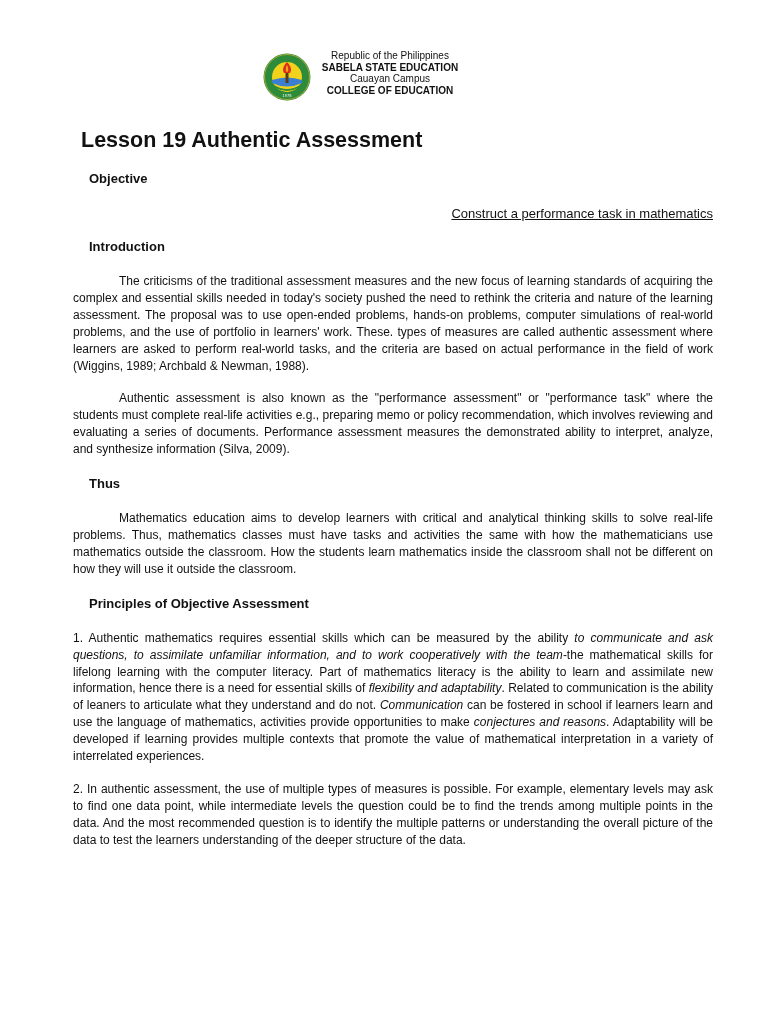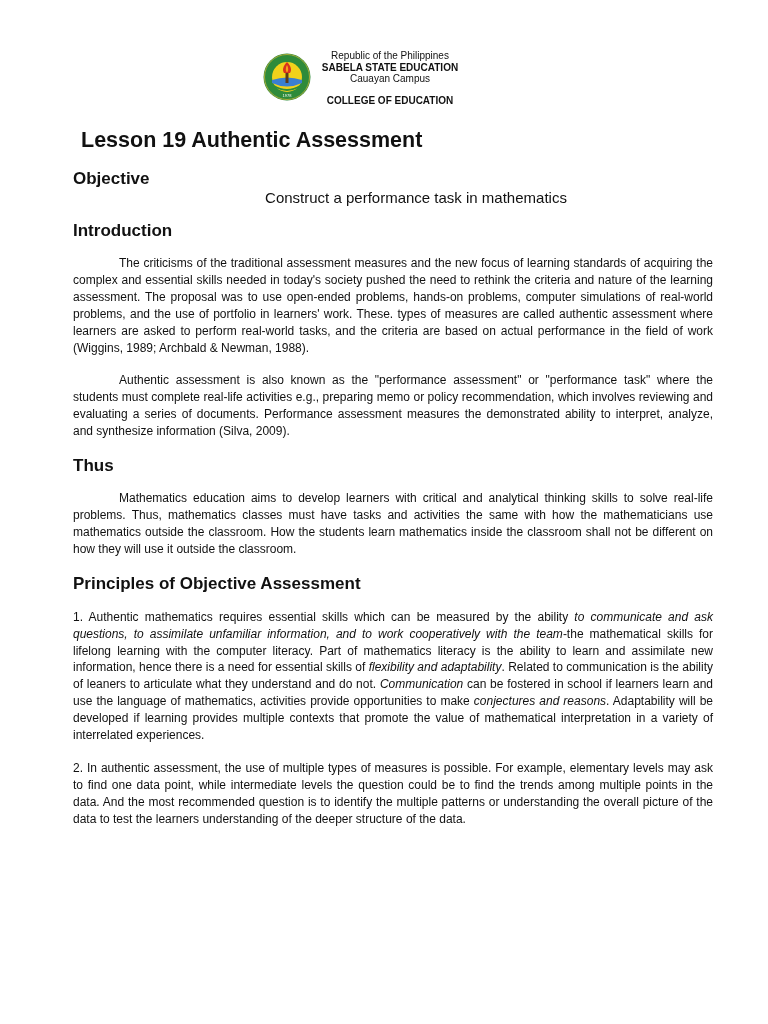--- a/index.html
+++ b/index.html
@@ -5,28 +5,28 @@
   html, body { margin: 0; padding: 0; background: #ffffff; }
   body { width: 768px; height: 1024px; position: relative; overflow: hidden;
          font-family: "Liberation Sans", sans-serif; color: #111; }
   .page { position: absolute; left: 0; top: 0; width: 768px; height: 1024px; border-radius: 10px; }
 
   .header { position: absolute; top: 50px; left: 0; width: 768px; height: 60px; }
   .logo { position: absolute; left: 263px; top: 3px; width: 48px; height: 48px; }
   .hdr-text { position: absolute; left: 310px; top: 0; width: 160px; text-align: center;
               font-size: 10px; line-height: 11.5px; }
   .hdr-text .univ { font-weight: bold; }
-  .hdr-text .college { font-weight: bold; margin-top: 10px; display: block; }
+  .hdr-text .college { font-weight: bold; display: block; }
 
   .content { position: absolute; left: 73px; top: 118px; width: 640px; }
   h1 { font-size: 21.5px; font-weight: bold; margin: 8px; line-height: 28px; }
-  h2 { font-size: 17px; font-weight: bold; margin: 0; line-height: 20px; }
+  h2 { font-size: 13px; font-weight: bold; margin: 16px; line-height: 20px; }
   p { margin: 0; font-size: 12px; line-height: 16.9px; text-align: justify; }
   .indent { text-indent: 46px; }
-  .obj-text { font-size: 15px; line-height: 17px; padding-left: 46px; text-align: center; }
+  .obj-text { font-size: 13px; line-height: 17px; padding-left: 46px; text-align: right; text-decoration: underline; }
   em { font-style: italic; }
 </style>
 </head>
 <body>
 
 <div class="page">
 
   <div class="header">
     <svg class="logo" viewBox="0 0 48 48">
       <circle cx="24" cy="24" r="23.5" fill="#2e8b3a"></circle>

